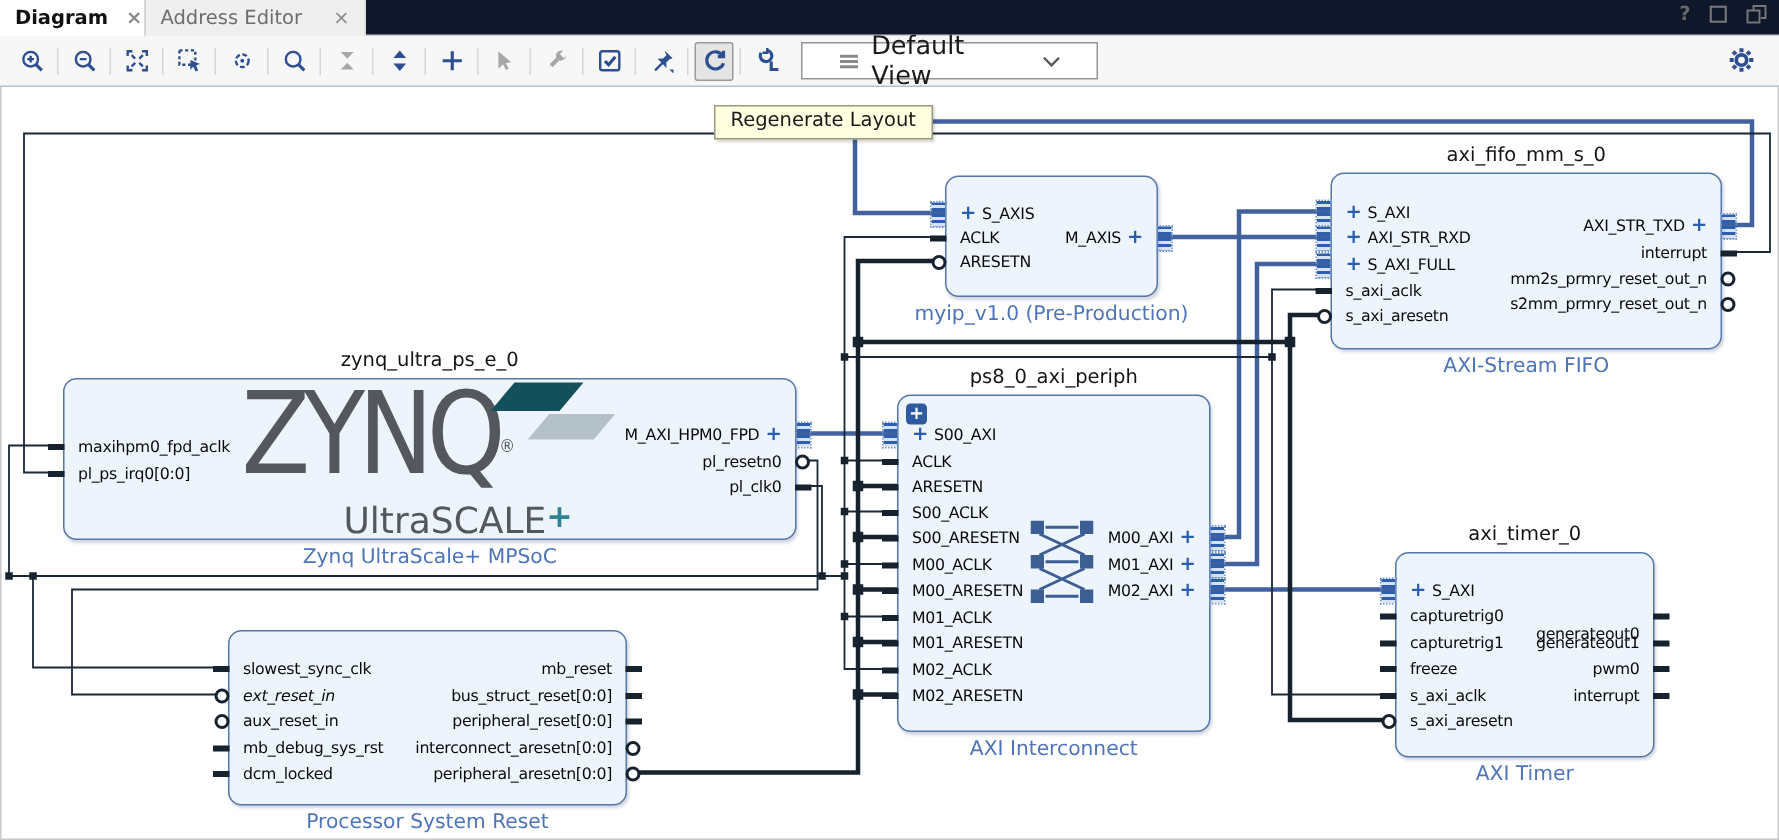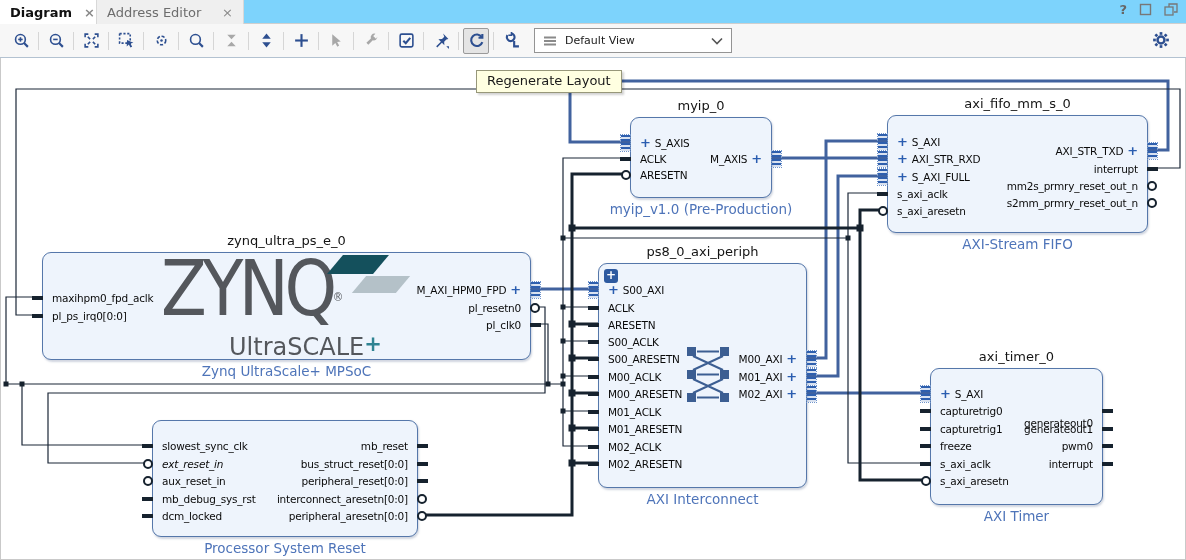--- a/index.html
+++ b/index.html
@@ -1,21 +1,21 @@
 <!DOCTYPE html>
 <html><head>
 <meta charset="utf-8">
 <style>
   * { margin:0; padding:0; box-sizing:border-box; }
   html,body { width:1186px; height:560px; overflow:hidden; background:#fff;
     font-family:"DejaVu Sans", sans-serif; }
 
   
   #tabbar { position:absolute; left:0; top:0; width:1186px; height:24px;
-    background:#7dd3fc; border-bottom:1px solid #cfcfcf; z-index:40; }
+    background:#0f172a; border-bottom:1px solid #cfcfcf; z-index:40; }
   .tab { position:absolute; top:0; height:24px; display:flex; align-items:center;
     font-size:13px; padding:0 10px; gap:12px; }
   .tab.active { left:0; width:97px; background:#fff; border-right:1px solid #d8d8d8;
     font-weight:bold; color:#111; }
   .tab.inactive { left:97px; width:147px; background:#efefef;
     border-right:1px solid #d8d8d8; color:#6d6d6d; }
   .tab .x { color:#8a8a8a; font-size:13px; cursor:default; margin-left:auto; }
   #tab-right { position:absolute; right:8px; top:2px; display:flex; gap:12px;
     align-items:center; color:#666; font-size:13px; }
 
@@ -25,21 +25,21 @@
   .tbtn { width:26px; height:26px; display:flex; align-items:center; justify-content:center; }
   .tbtn svg { stroke:#2d4f90; fill:none; stroke-width:1.5; }
   .tbtn svg .f { fill:#2d4f90; stroke:none; }
   .tbtn svg .w2 { stroke-width:2; }
   .tbtn.disabled svg { stroke:#a8a8a8; }
   .tbtn.disabled svg .f { fill:#a8a8a8; }
   .tbtn.pressed { background:#e4e4e4; border:1px solid #9a9a9a; border-radius:2px; }
   .tsep { width:1px; height:18px; background:#d6d6d6; margin:0 4px; }
   #view-dd { margin-left:10px; width:198px; height:25px; background:#fff;
     border:1px solid #949494; display:flex; align-items:center; gap:8px;
-    padding:0 8px; font-size:11px; color:#1a1a1a; }
+    padding:0 24px; font-size:17px; color:#1a1a1a; }
   #view-dd .chev { margin-left:auto; }
   #gear-btn { position:absolute; right:12px; top:3px; }
 
   
   #canvas { position:absolute; left:0; top:58px; width:1186px; height:502px;
     background:#fff; border-left:1px solid #c9c9c9; border-right:1px solid #c9c9c9;
     border-bottom:1px solid #c9c9c9; z-index:1; }
   #wires { position:absolute; left:0; top:0; width:1186px; height:560px; z-index:2; }
   .wire-b { stroke:#41629e; stroke-width:3; fill:none; }
   .wire-t { stroke:#1b2737; stroke-width:1.2; fill:none; }
@@ -386,21 +386,20 @@
       <div class="pin-circle" style="top: 52px; left: -10px;"></div>
       <div class="plabel" style="top: 50px; left: 9px;">
         <span>ARESETN</span>
       </div>
       <div class="pin-comb" style="top: 33px; right: -10px;"></div>
       <div class="plabel" style="top: 34px; right: 9px;">
         <span>M_AXIS</span>
         <span class="plus">+</span>
       </div>
     </div>
-    <div class="btitle" style="left: 570px; top: 98px; width: 262px;">myip_0</div>
     <div class="bcaption" style="left: 570px; top: 201px; width: 262px;">myip_v1.0 (Pre-Production)</div>
     <div class="block" style="left: 598px; top: 263px; width: 209px; height: 225px;">
       <div class="expand-btn">+</div>
       <div class="xbar" style="left: 88px; top: 83px; position: absolute;"><svg width="42" height="56" viewBox="0 0 42 56">
           <g fill="#3c5e92">
             <rect x="0" y="0" width="9" height="9"></rect>
             <rect x="33" y="0" width="9" height="9"></rect>
             <rect x="0" y="23" width="9" height="9"></rect>
             <rect x="33" y="23" width="9" height="9"></rect>
             <rect x="0" y="46" width="9" height="9"></rect>

